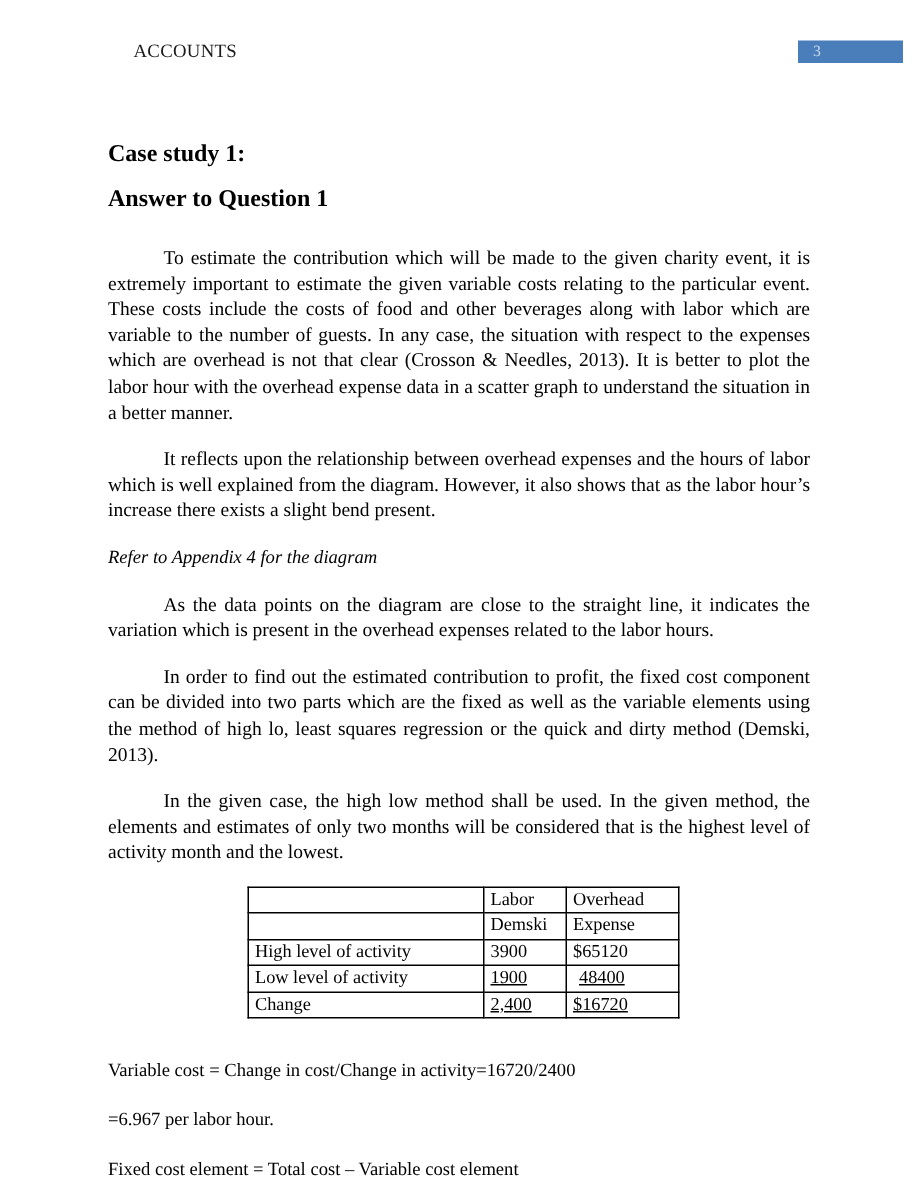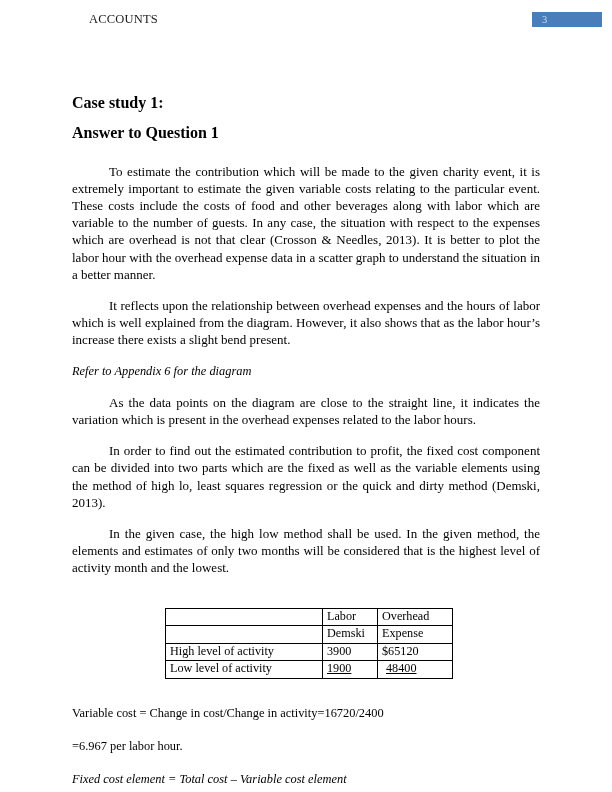--- a/index.html
+++ b/index.html
@@ -18,21 +18,21 @@
   .page {
     position: relative;
     width: 612px;
     height: 792px;
     box-sizing: border-box;
   }
 
   
   .page-header {
     position: absolute;
-    top: 12px;
+    top: 27px;
     left: 72px;
     right: 10px;
     height: 20px;
   }
   .header-title {
     position: absolute;
     left: 17px;
     top: 0;
     font-size: 12.5px;
     letter-spacing: 0.2px;
@@ -84,21 +84,21 @@
   .italic-line {
     margin: 0 0 14px 0;
     font-size: 12.4px;
     line-height: 17.2px;
     font-style: italic;
     text-indent: 0;
   }
 
   
   .table-wrap {
-    margin-top: 31px;
+    margin-top: 14px;
     margin-bottom: 0;
     display: flex;
     justify-content: flex-start;
     padding-left: 93px;
   }
   table.data-table {
     border-collapse: collapse;
     width: 287px;
     table-layout: fixed;
     font-size: 12.2px;
@@ -121,21 +121,21 @@
 
   
   .after-table {
     margin-top: 26px;
   }
   .calc-line {
     margin: 0 0 16px 0;
     font-size: 12.4px;
     line-height: 17.2px;
   }
-  .calc-line:last-child { margin-bottom: 0; font-style: italic; }
+  .calc-line:last-child { margin-bottom: 0; }
 </style>
 </head>
 <body>
 
 <div class="page">
 
   <div class="page-header">
     <div class="header-title">ACCOUNTS</div>
     <div class="page-number-badge">3</div>
   </div>
@@ -143,21 +143,21 @@
   <div class="content">
 
     <div class="heading">Case study 1:</div>
 
     <div class="heading second">Answer to Question 1</div>
 
     <p class="body-par">To estimate the contribution which will be made to the given charity event, it is extremely important to estimate the given variable costs relating to the particular event. These costs include the costs of food and other beverages along with labor which are variable to the number of guests. In any case, the situation with respect to the expenses which are overhead is not that clear (Crosson &amp; Needles, 2013).  It is better to plot the labor hour with the overhead expense data in a scatter graph to understand the situation in a better manner.</p>
 
     <p class="body-par">It reflects upon the relationship between overhead expenses and the hours of labor which is well explained from the diagram. However, it also shows that as the labor hour’s increase there exists a slight bend present.</p>
 
-    <p class="italic-line">Refer to Appendix 6 for the diagram</p>
+    <p class="italic-line">Refer to Appendix 4 for the diagram</p>
 
     <p class="body-par">As the data points on the diagram are close to the straight line, it indicates the variation which is present in the overhead expenses related to the labor hours.</p>
 
     <p class="body-par">In order to find out the estimated contribution to profit,   the fixed cost component can be divided into two parts which are the fixed as well as the variable elements using the method of high lo, least squares regression or the quick and dirty method (Demski, 2013).</p>
 
     <p class="body-par">In the given case, the high low method shall be used. In the given method, the elements and estimates of only two months will be considered that is the highest level of activity month and the lowest.</p>
 
     <div class="table-wrap">
       <table class="data-table">
         <colgroup>
@@ -179,20 +179,25 @@
           <tr>
             <td>High level of activity</td>
             <td>3900</td>
             <td>$65120</td>
           </tr>
           <tr>
             <td>Low level of activity</td>
             <td class="u1">1900</td>
             <td class="u1 indent-val">48400</td>
           </tr>
+          <tr>
+            <td>Change</td>
+            <td class="u1">2,400</td>
+            <td class="u1">$16720</td>
+          </tr>
         </tbody>
       </table>
     </div>
 
     <div class="after-table">
       <p class="calc-line">Variable cost = Change in cost/Change in activity=16720/2400</p>
       <p class="calc-line">=6.967 per labor hour.</p>
       <p class="calc-line">Fixed cost element =  Total cost – Variable cost element</p>
     </div>
 

